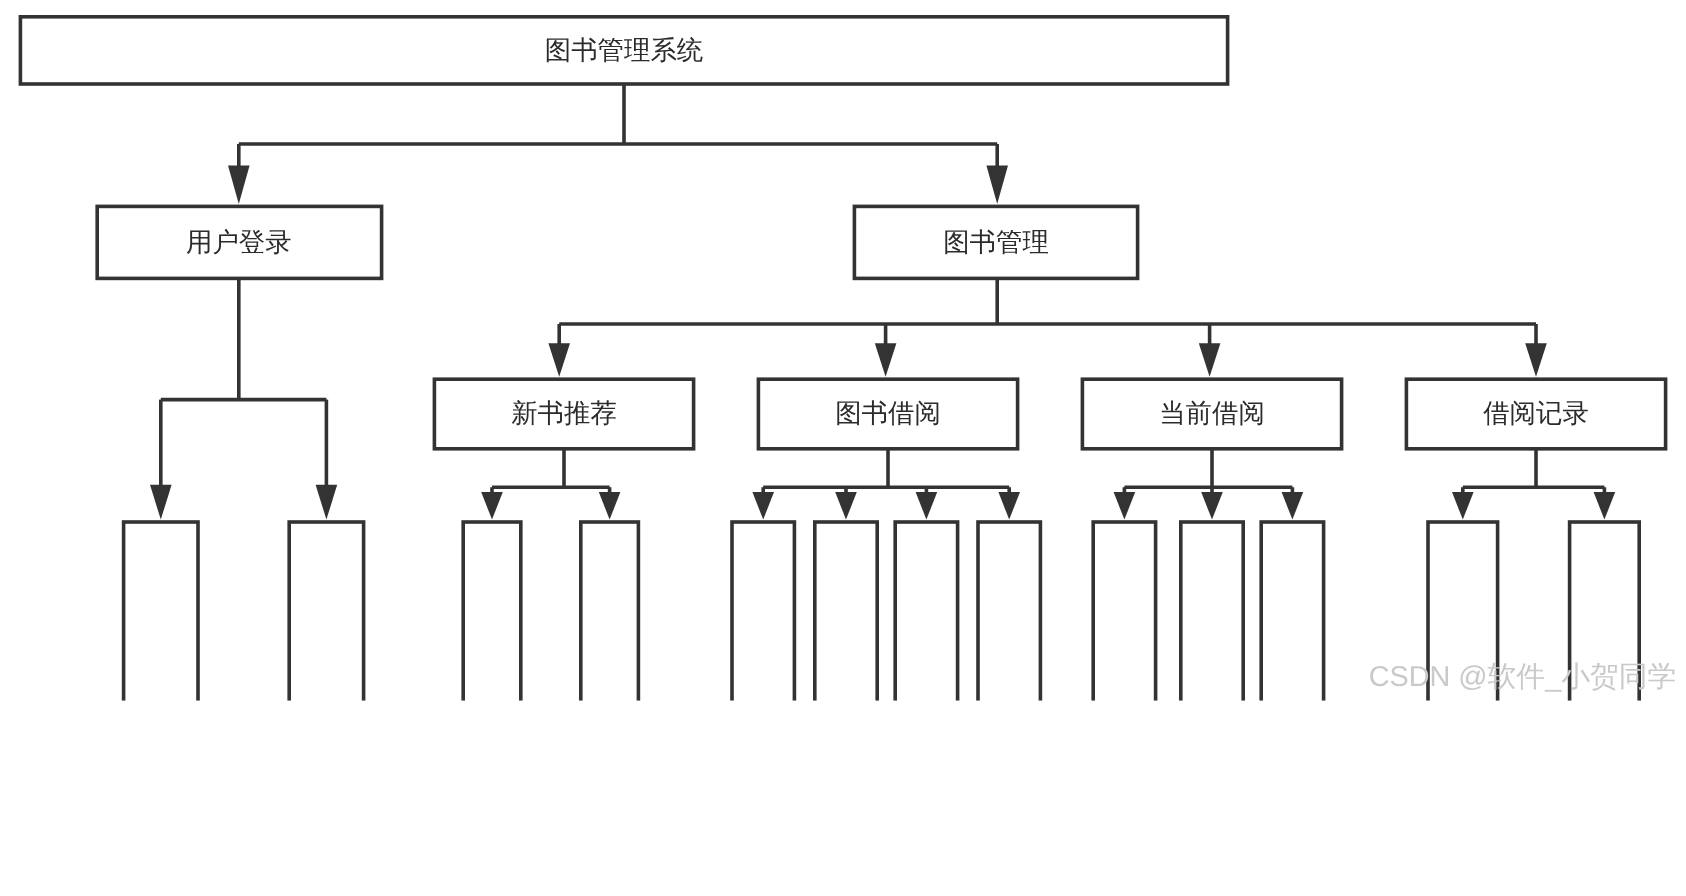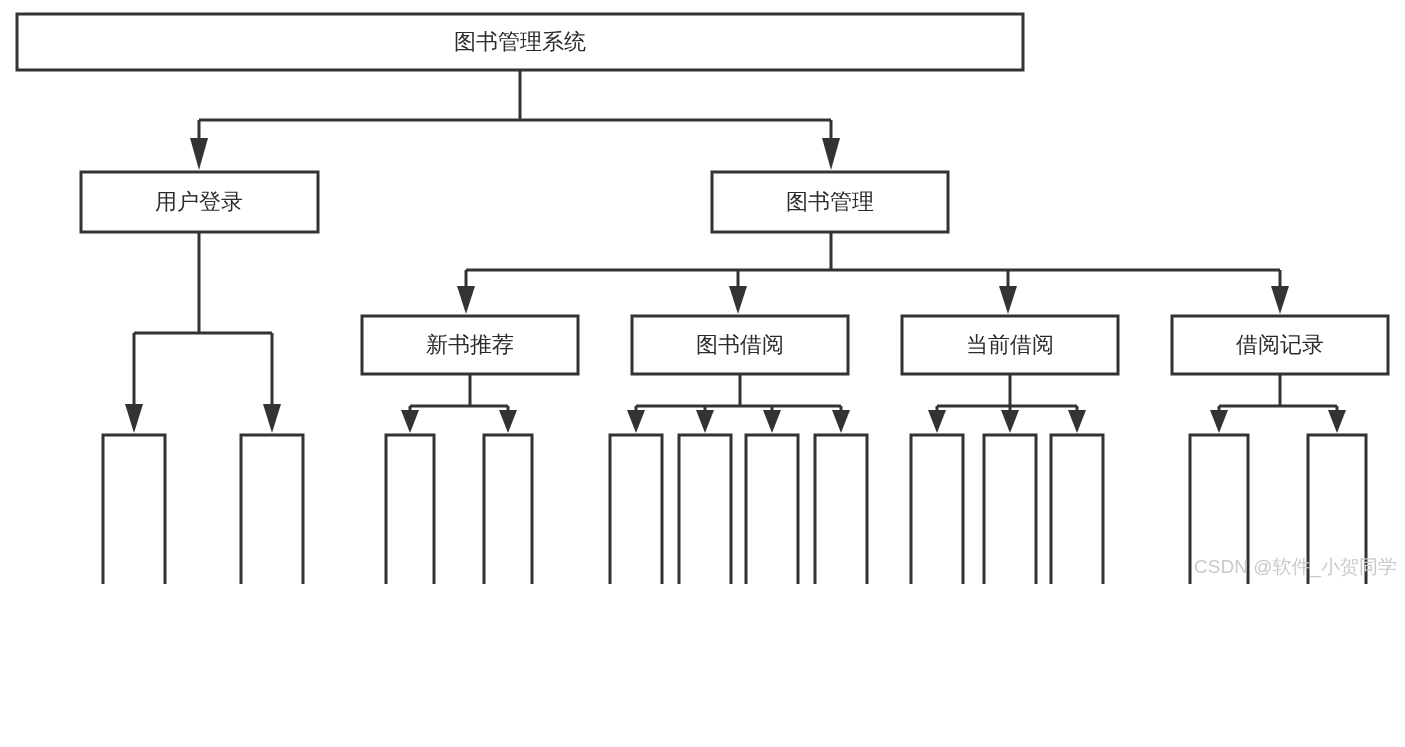--- a/index.html
+++ b/index.html
@@ -61,21 +61,21 @@
     justify-content: center;
     white-space: nowrap;
     pointer-events: none;
     user-select: none;
   }
   .watermark {
     position: absolute;
     right: 8px;
     bottom: 4px;
     font-family: "Liberation Sans", "DejaVu Sans", sans-serif;
-    font-size: 19px;
+    font-size: 24px;
     color: #c9c9c9;
     white-space: nowrap;
     user-select: none;
   }
 </style>
 </head>
 <body>
 
 <div id="diagram-root">
 

